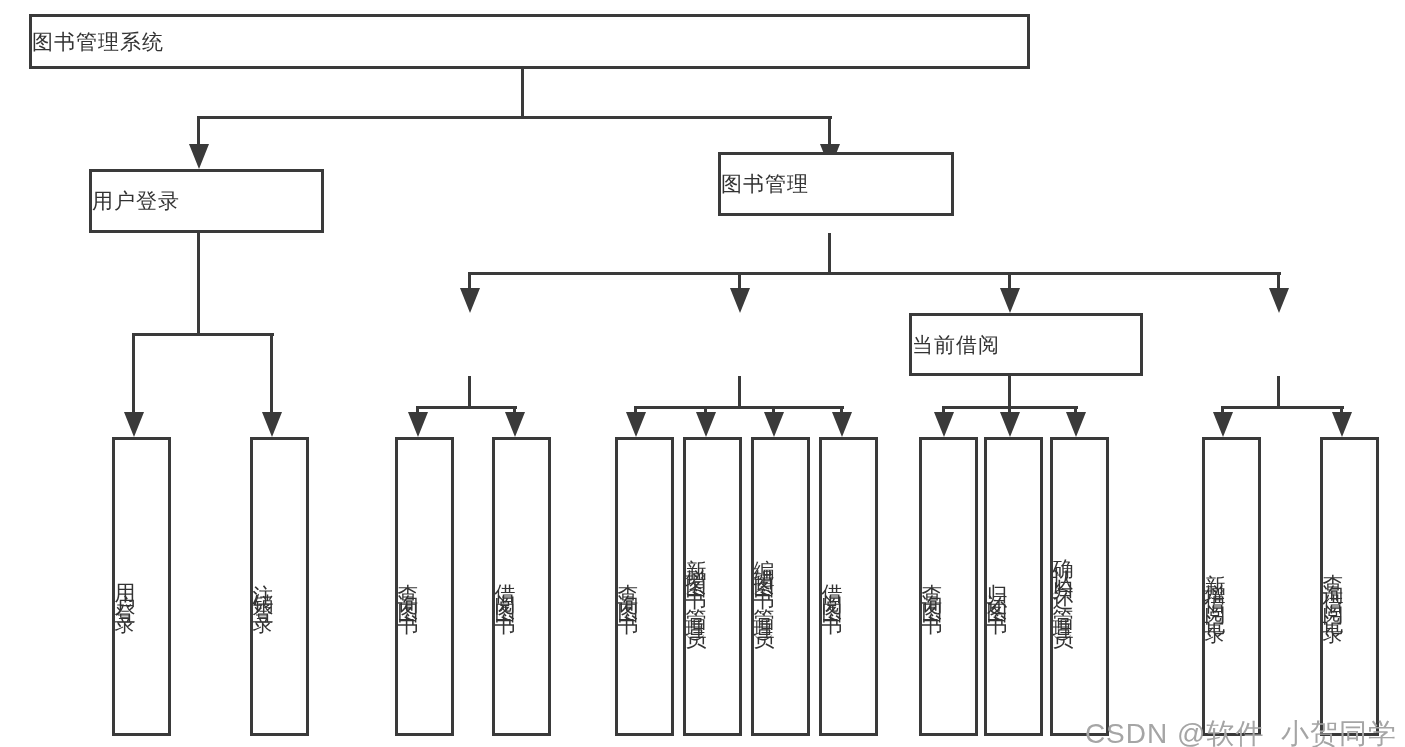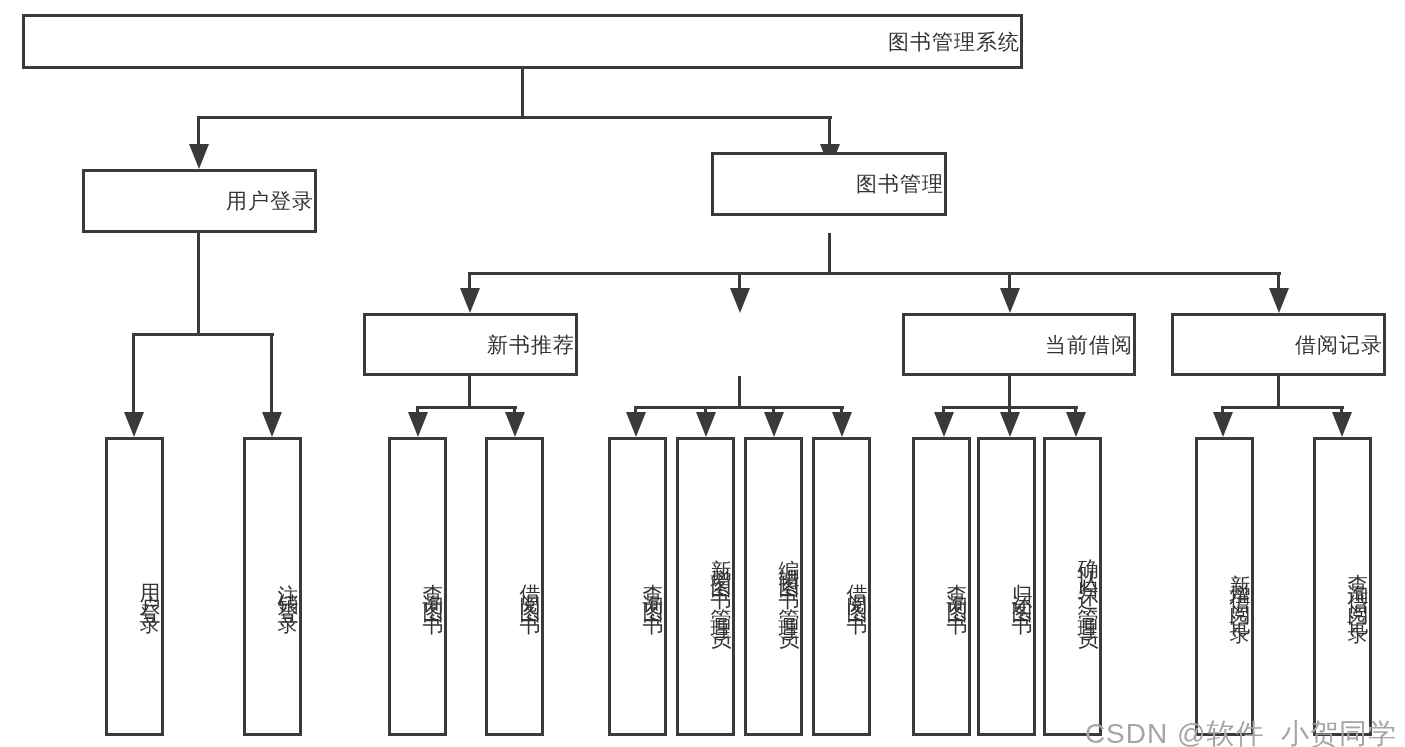--- a/index.html
+++ b/index.html
@@ -12,21 +12,22 @@
     background: #ffffff;
     overflow: hidden;
   }
   
   .box {
     position: absolute;
     border: 3px solid var(--line, #3a3a3a);
     background: #ffffff;
     display: flex;
     align-items: center;
-    justify-content: flex-end;
+    justify-content: flex-start;
+    margin-left: 7px;
   }
   .hlabel {
     font-size: 21px;
     color: var(--text, #333333);
     letter-spacing: 1px;
     white-space: nowrap;
   }
   .leaf { top: 437px; width: 59px; height: 299px; }
   .vlabel {
     writing-mode: vertical-rl;
@@ -123,28 +124,22 @@
     <span class="hlabel">图书管理系统</span>
   </div>
 
   <div class="box" style="left:82px;top:169px;width:235px;height:64px">
     <span class="hlabel">用户登录</span>
   </div>
   <div class="box" style="left:711px;top:152px;width:236px;height:64px">
     <span class="hlabel">图书管理</span>
   </div>
 
-  <div class="box" style="left:363px;top:313px;width:215px;height:63px">
-    <span class="hlabel">新书推荐</span>
-  </div>
   <div class="box" style="left:902px;top:313px;width:234px;height:63px">
     <span class="hlabel">当前借阅</span>
-  </div>
-  <div class="box" style="left:1171px;top:313px;width:215px;height:63px">
-    <span class="hlabel">借阅记录</span>
   </div>
 
   <div class="box leaf" style="left:105px">
     <span class="vlabel">用户登录</span>
   </div>
   <div class="box leaf" style="left:243px">
     <span class="vlabel">注销登录</span>
   </div>
   <div class="box leaf" style="left:388px">
     <span class="vlabel">查询图书</span>

